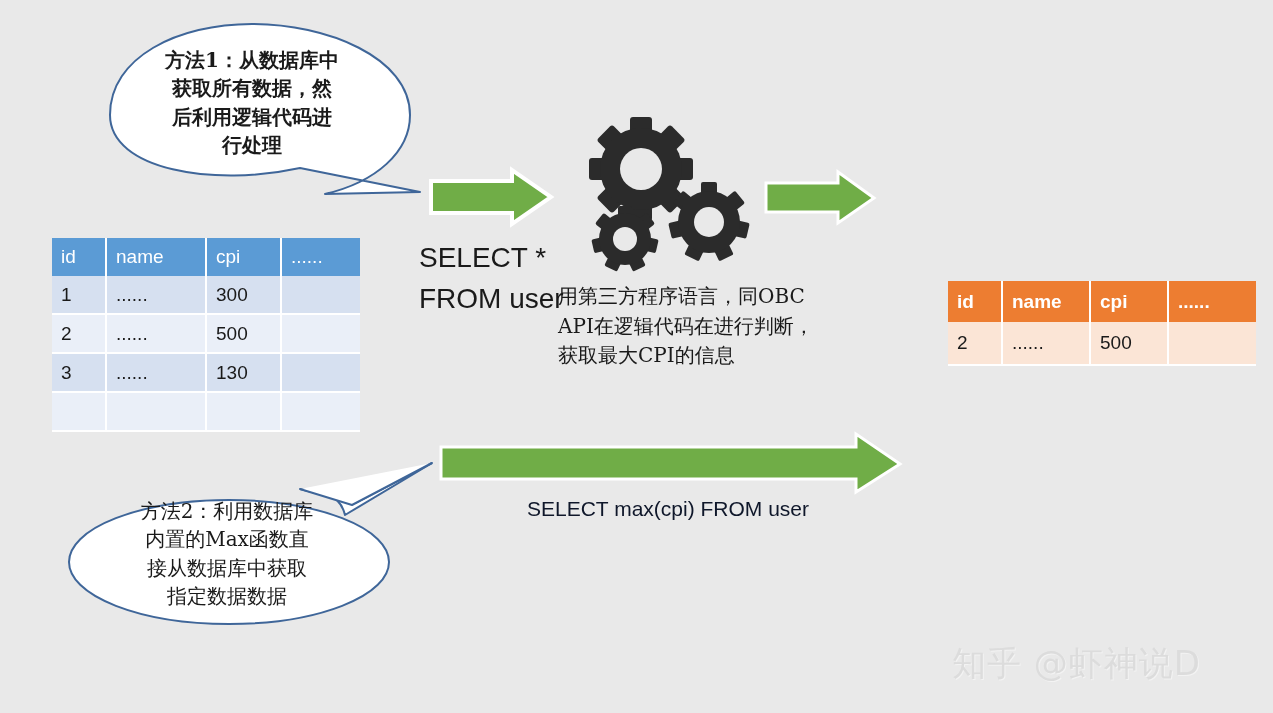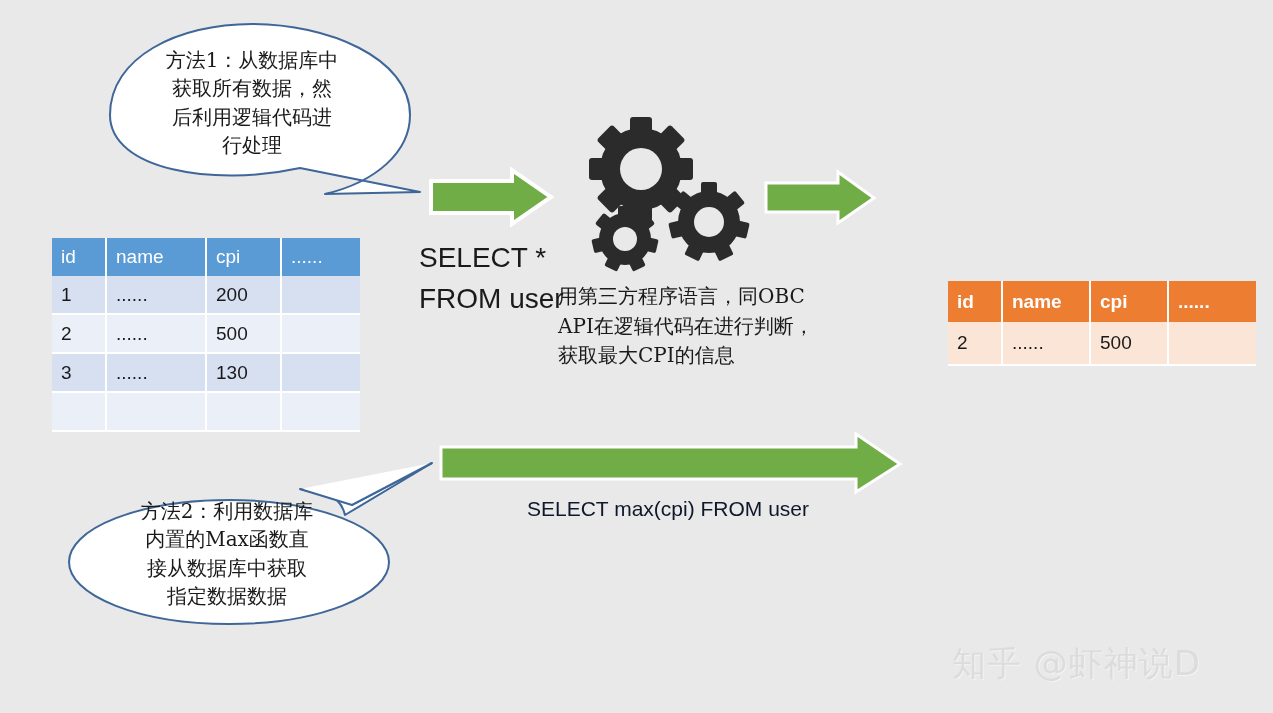--- a/index.html
+++ b/index.html
@@ -28,20 +28,21 @@
     color: #1a1a1a;
     font-family: "DejaVu Serif", "Liberation Serif", serif;
     line-height: 1.42;
     white-space: pre-line;
   }
   #bubble1-text {
     left: 128px;
     top: 46px;
     width: 248px;
     font-size: 20px;
+    font-weight: bold;
   }
   #bubble2-text {
     left: 100px;
     top: 497px;
     width: 254px;
     font-size: 20px;
   }
 
   
   .tbl {
@@ -259,21 +260,21 @@
       <th>id</th>
       <th>name</th>
       <th>cpi</th>
       <th>......</th>
     </tr>
   </thead>
   <tbody>
     <tr class="odd">
       <td>1</td>
       <td class="dots">......</td>
-      <td>200</td>
+      <td>300</td>
       <td></td>
     </tr>
     <tr class="even">
       <td>2</td>
       <td class="dots">......</td>
       <td>500</td>
       <td></td>
     </tr>
     <tr class="odd">
       <td>3</td>

